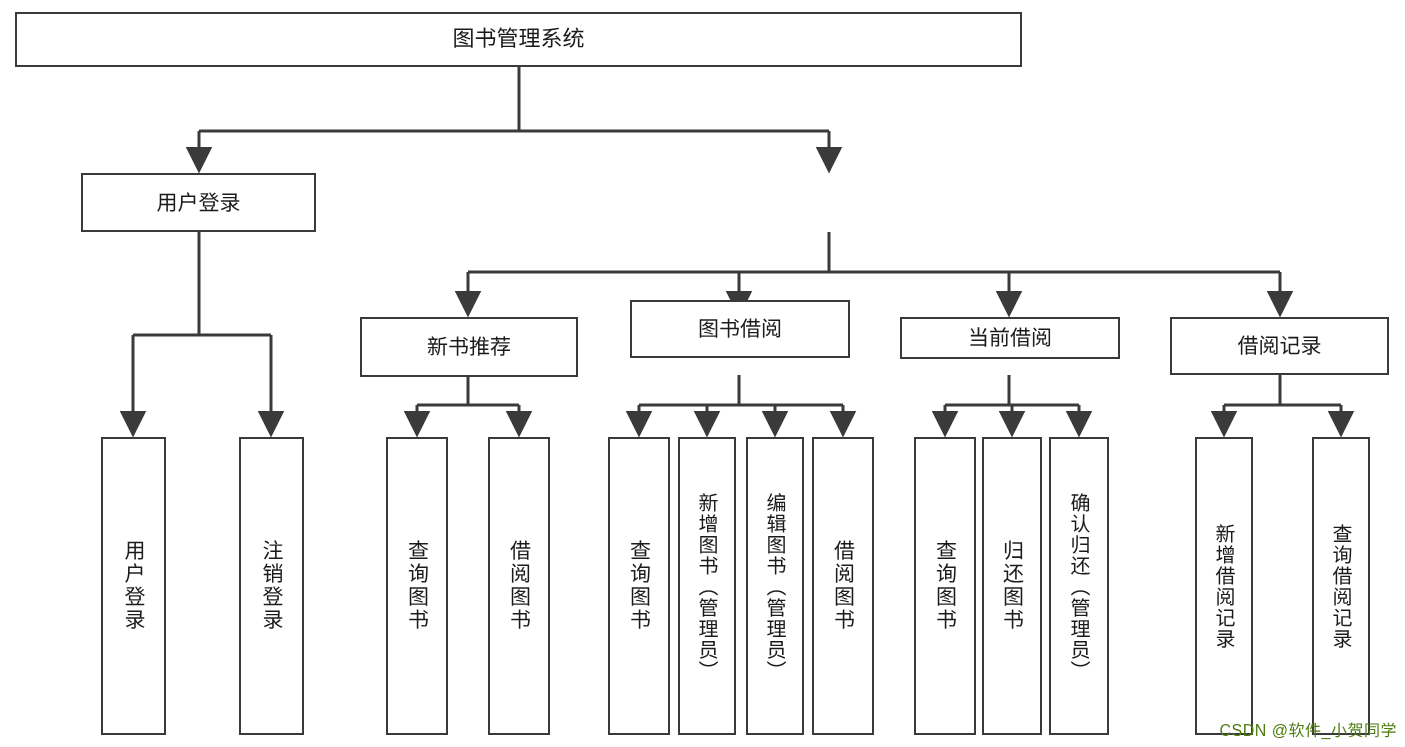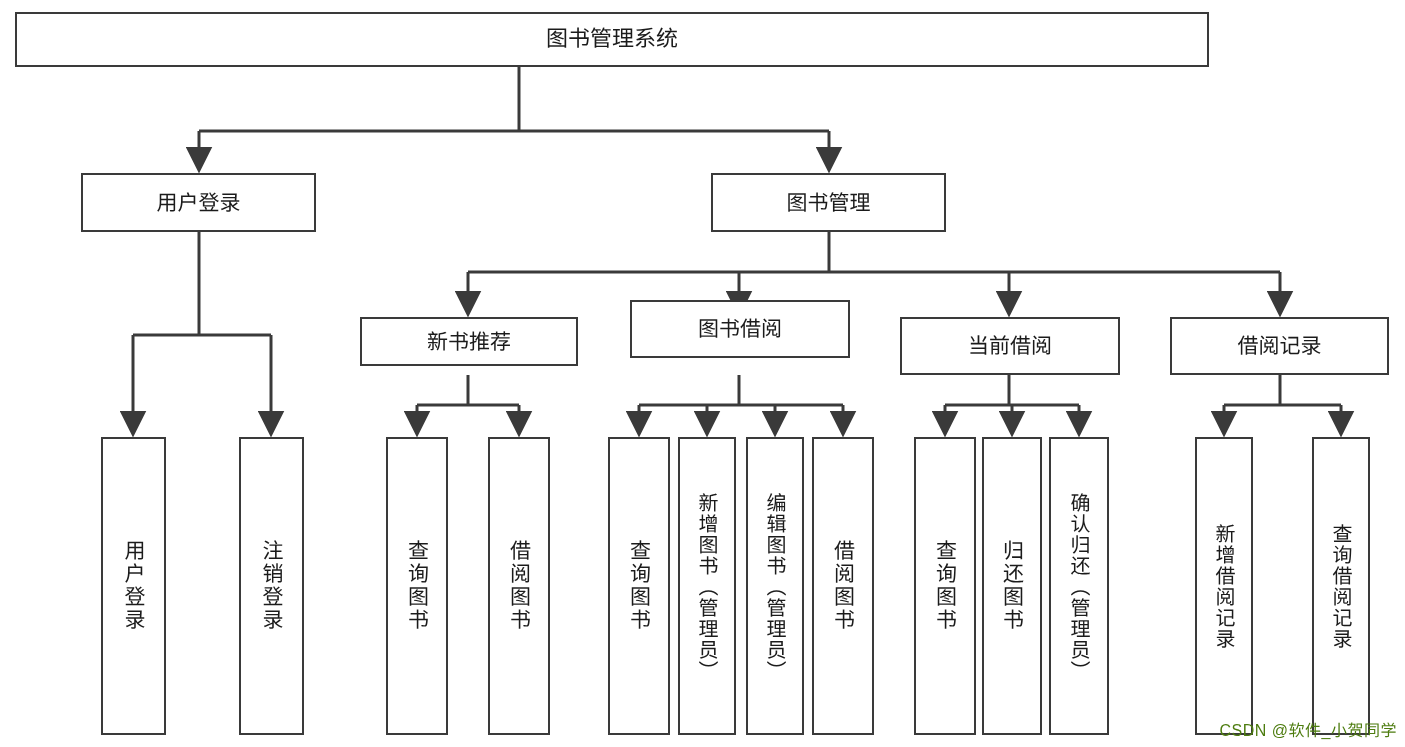--- a/index.html
+++ b/index.html
@@ -126,38 +126,35 @@
       <path d="M 1012 405 L 1012 433" marker-end="url(#arrow)"></path>
       <path d="M 1079 405 L 1079 433" marker-end="url(#arrow)"></path>
 
       <path d="M 1280 375 L 1280 405"></path>
       <path d="M 1224 405 L 1341 405"></path>
       <path d="M 1224 405 L 1224 433" marker-end="url(#arrow)"></path>
       <path d="M 1341 405 L 1341 433" marker-end="url(#arrow)"></path>
     </g>
   </svg>
 
-  <div class="node horiz root" style="left:15px; top:12px; width:1194px; height:55px;">
+  <div class="node horiz root" style="left:15px; top:12px; width:1007px; height:55px;">
     <span class="node-label">图书管理系统</span>
   </div>
 
   <div class="node horiz" style="left:81px; top:173px; width:235px; height:59px;">
     <span class="node-label">用户登录</span>
   </div>
-  <div class="node horiz" style="left:711px; top:173px; width:235px; height:59px;">
-    <span class="node-label">图书管理</span>
-  </div>
-
-  <div class="node horiz" style="left:360px; top:317px; width:218px; height:49px;">
+
+  <div class="node horiz" style="left:360px; top:317px; width:218px; height:60px;">
     <span class="node-label">新书推荐</span>
   </div>
   <div class="node horiz" style="left:630px; top:300px; width:220px; height:58px;">
     <span class="node-label">图书借阅</span>
   </div>
-  <div class="node horiz" style="left:900px; top:317px; width:220px; height:58px;">
+  <div class="node horiz" style="left:900px; top:317px; width:220px; height:42px;">
     <span class="node-label">当前借阅</span>
   </div>
   <div class="node horiz" style="left:1170px; top:317px; width:219px; height:58px;">
     <span class="node-label">借阅记录</span>
   </div>
 
   <div class="node vert" style="left:101px; top:437px; width:65px; height:298px;">
     <span class="node-label">用户登录</span>
   </div>
   <div class="node vert" style="left:239px; top:437px; width:65px; height:298px;">

